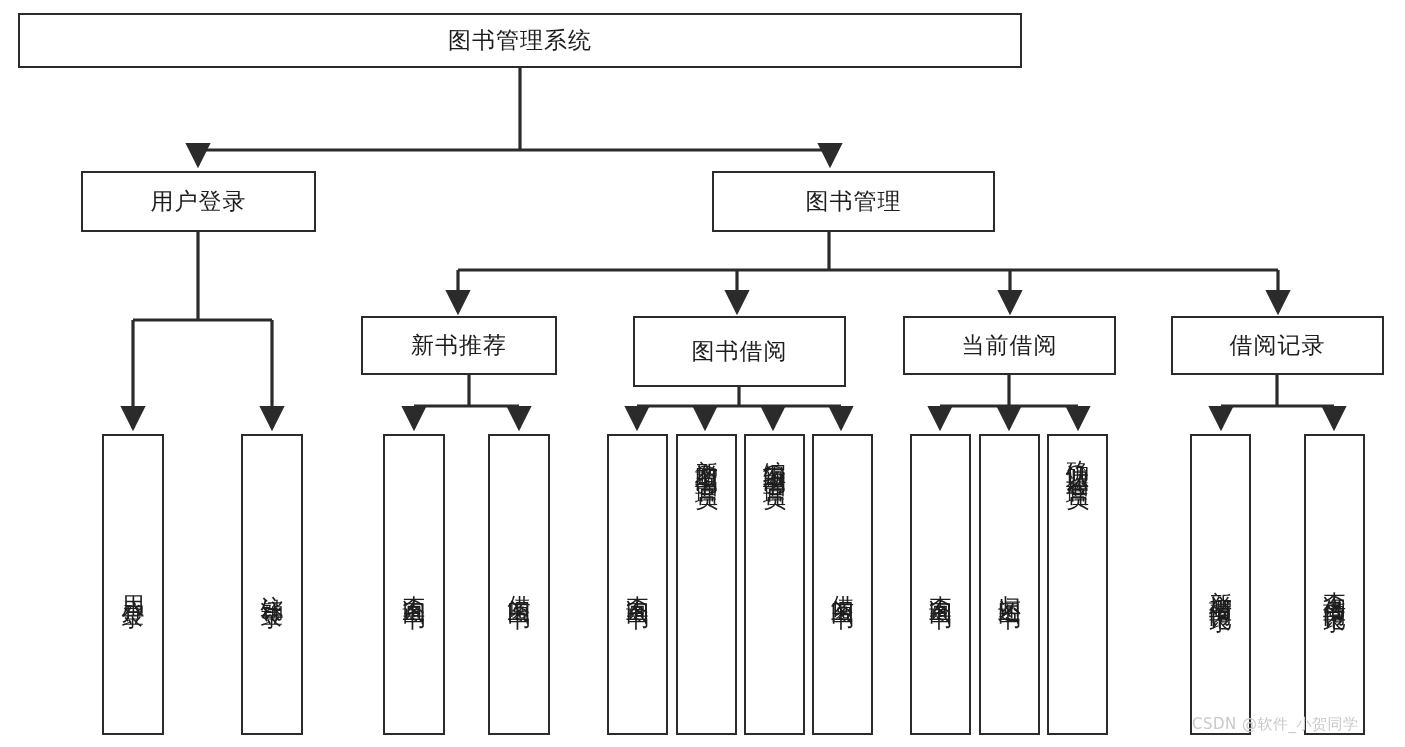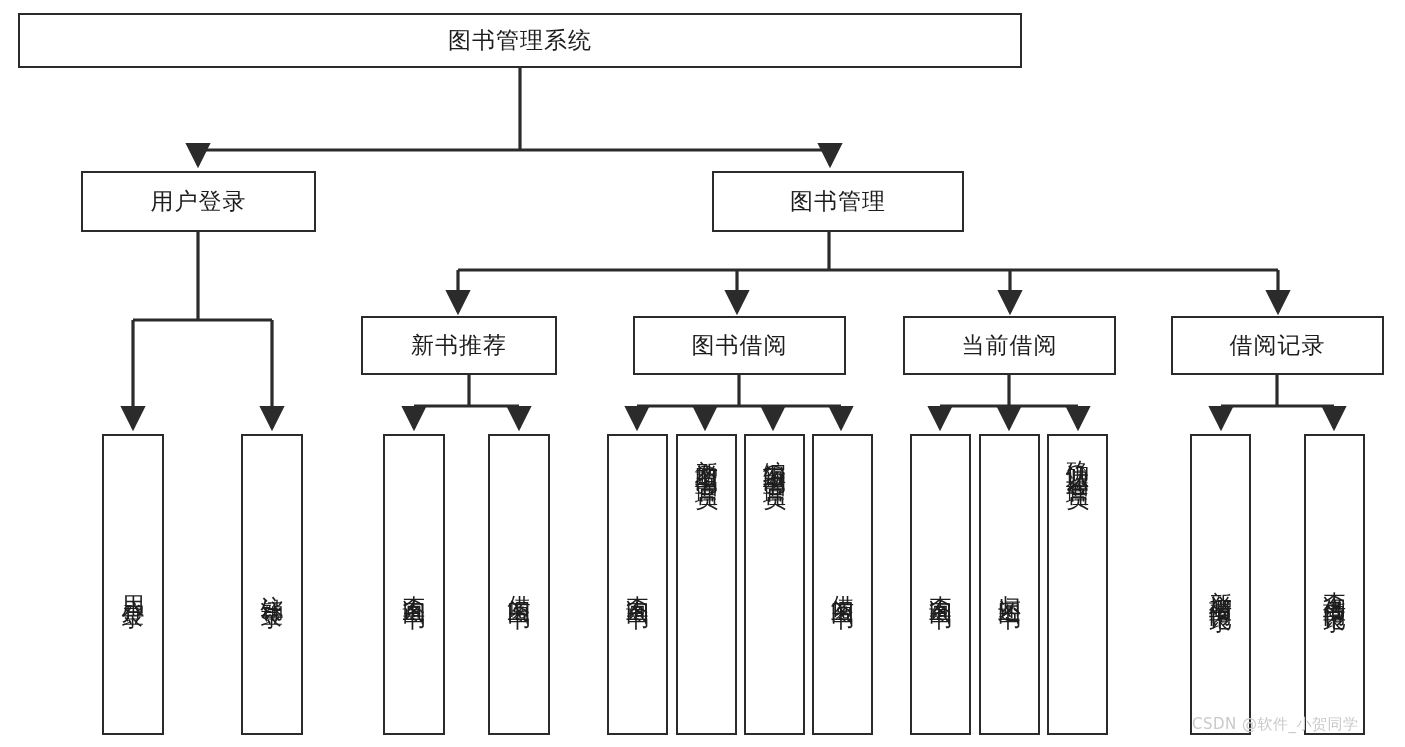--- a/index.html
+++ b/index.html
@@ -114,24 +114,24 @@
       <path d="M 1277 375 L 1277 406"></path>
       <path d="M 1221 406 L 1334 406"></path>
       <path d="M 1221 406 L 1221 428" marker-end="url(#arrow)"></path>
       <path d="M 1334 406 L 1334 428" marker-end="url(#arrow)"></path>
     </g>
   </svg>
 
   <div class="node horiz" style="left:18px; top:13px; width:1004px; height:55px;">图书管理系统</div>
 
   <div class="node horiz" style="left:81px; top:171px; width:235px; height:61px;">用户登录</div>
-  <div class="node horiz" style="left:712px; top:171px; width:252px; height:61px;">图书管理</div>
+  <div class="node horiz" style="left:712px; top:171px; width:283px; height:61px;">图书管理</div>
 
   <div class="node horiz" style="left:361px; top:316px; width:196px; height:59px;">新书推荐</div>
-  <div class="node horiz" style="left:633px; top:316px; width:213px; height:59px;">图书借阅</div>
+  <div class="node horiz" style="left:633px; top:316px; width:213px; height:71px;">图书借阅</div>
   <div class="node horiz" style="left:903px; top:316px; width:213px; height:59px;">当前借阅</div>
   <div class="node horiz" style="left:1171px; top:316px; width:213px; height:59px;">借阅记录</div>
 
   <div class="node vert" style="left:102px; top:434px; width:62px; height:301px;">用户登录</div>
   <div class="node vert" style="left:241px; top:434px; width:62px; height:301px;">注销登录</div>
 
   <div class="node vert" style="left:383px; top:434px; width:62px; height:301px;">查询图书</div>
   <div class="node vert" style="left:488px; top:434px; width:62px; height:301px;">借阅图书</div>
 
   <div class="node vert" style="left:607px; top:434px; width:61px; height:301px;">查询图书</div>

